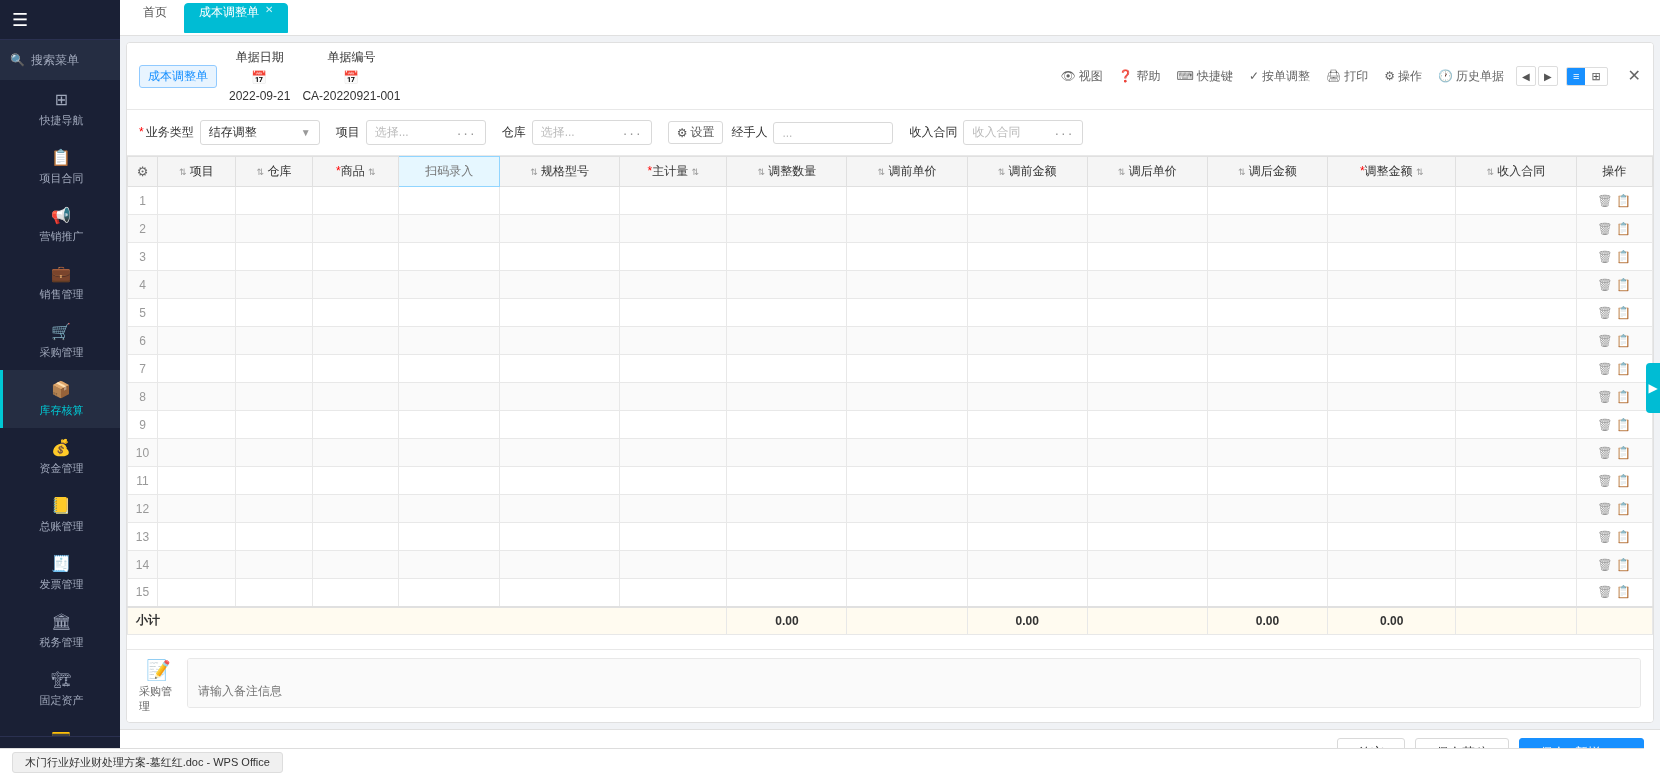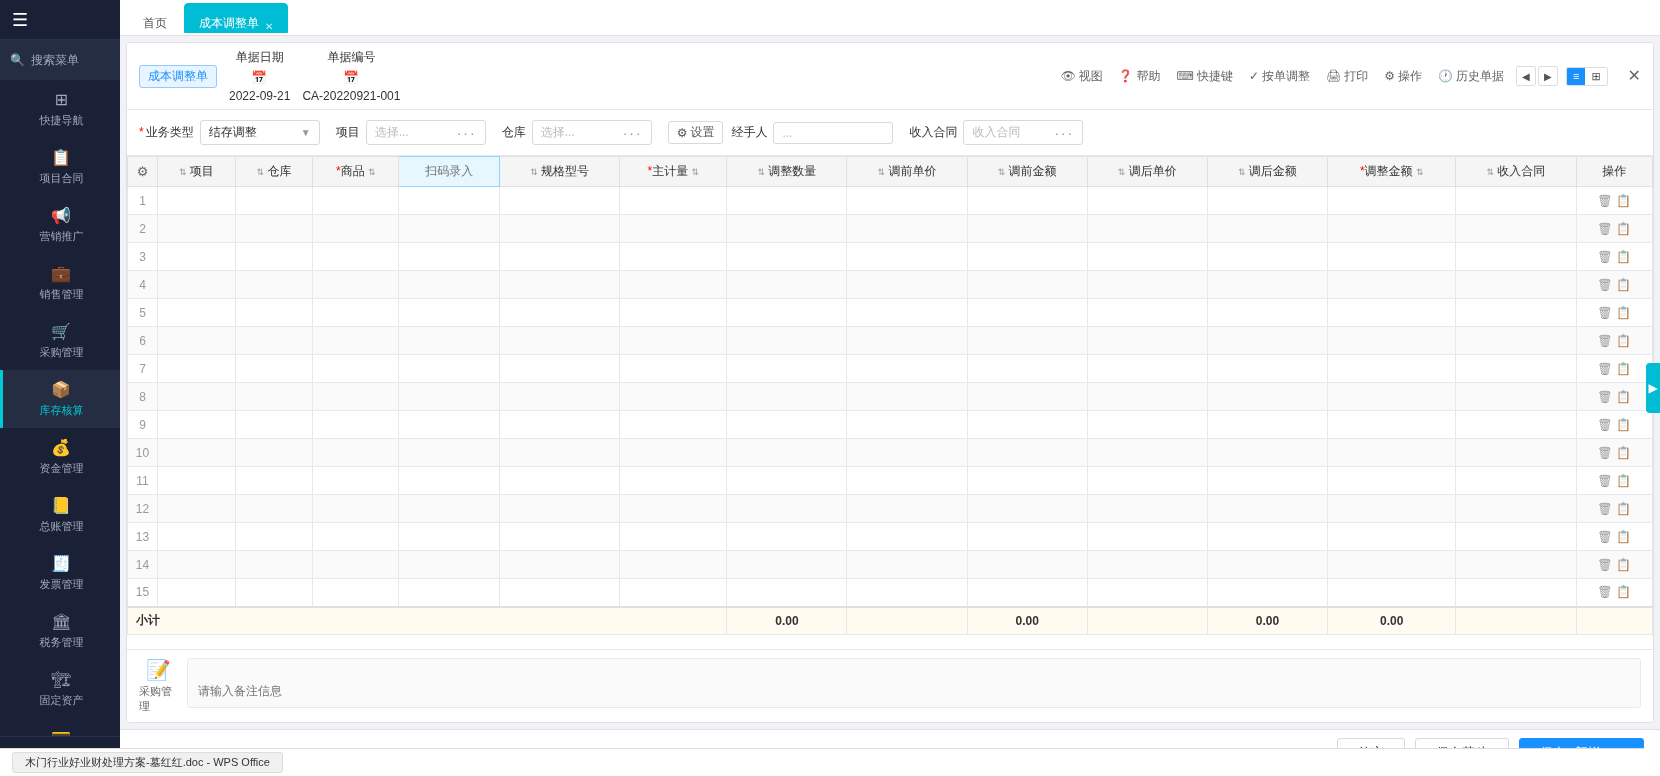--- a/index.html
+++ b/index.html
@@ -80,21 +80,21 @@
       background: #fff;
       display: flex;
       align-items: center;
       border-bottom: 1px solid #e0e0e0;
       height: 36px;
       padding: 0 8px;
       gap: 2px;
     }
     .tab {
       display: flex;
-      align-items: flex-end;
+      align-items: flex-start;
       padding: 0 14px;
       height: 30px;
       border-radius: 4px 4px 0 0;
       cursor: pointer;
       font-size: 12px;
       gap: 6px;
       color: #555;
       border: 1px solid transparent;
     }
     .tab.active {

